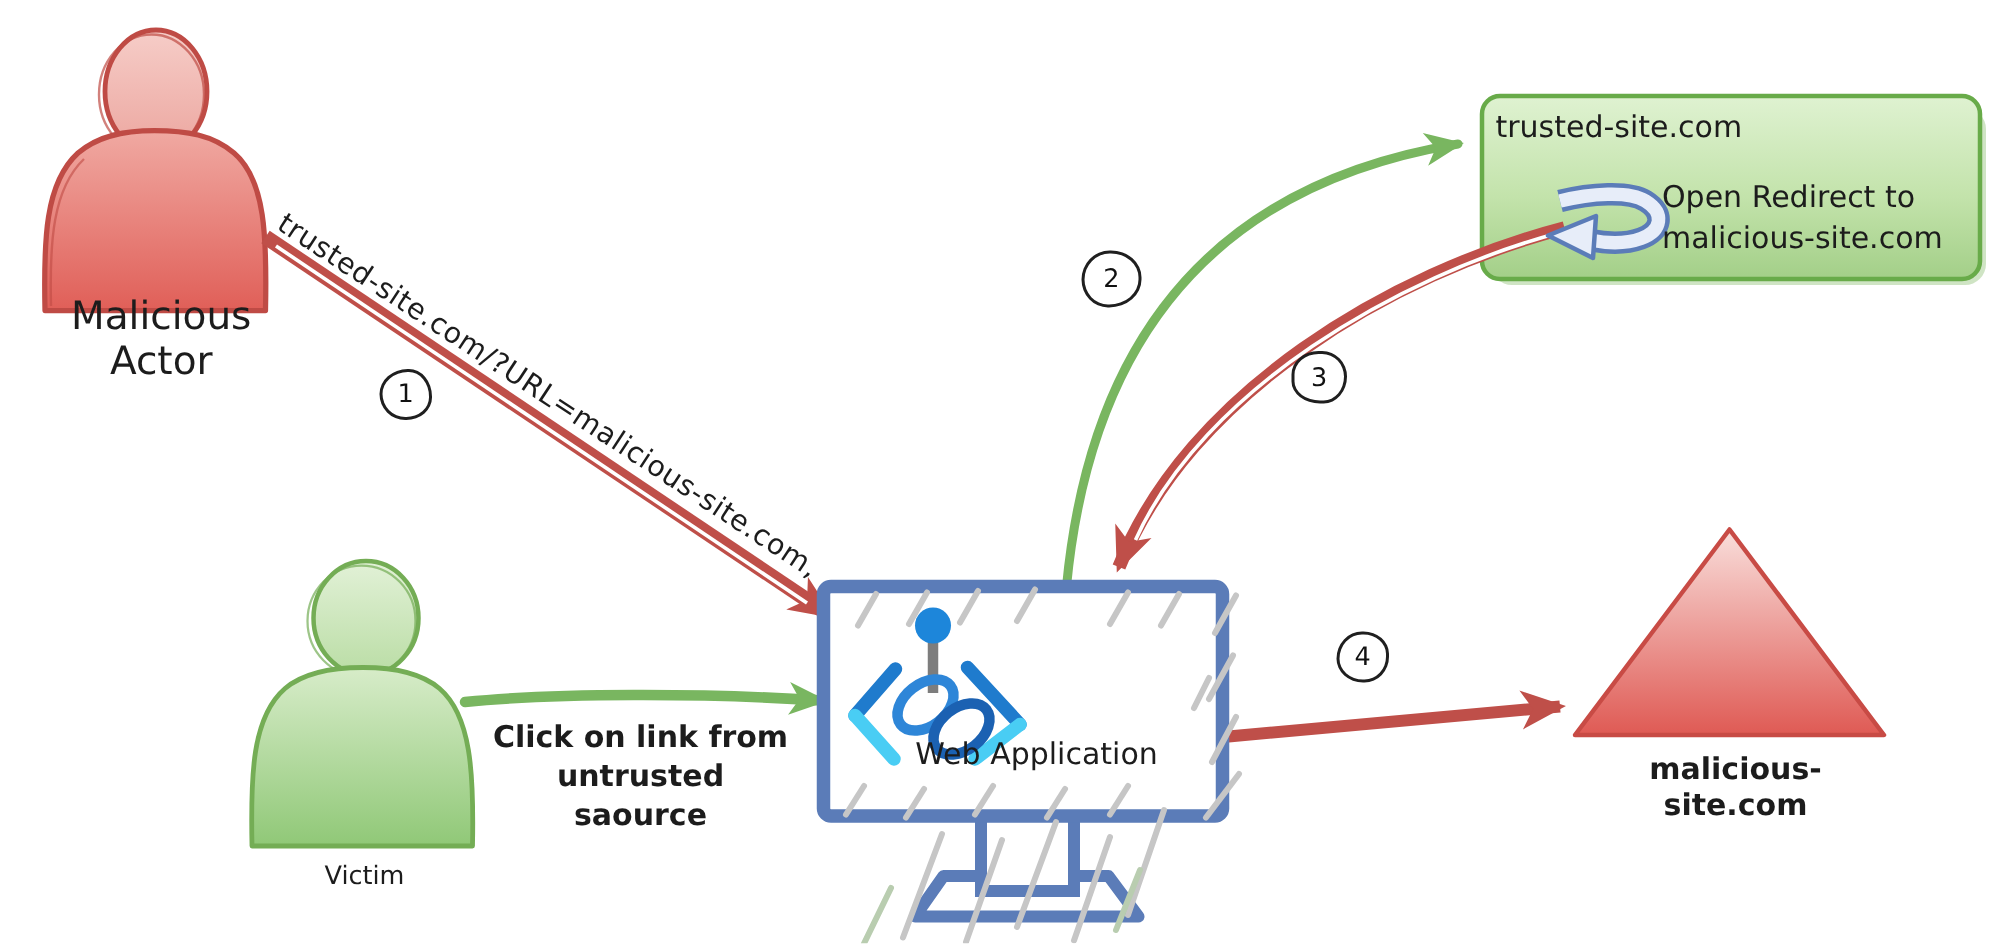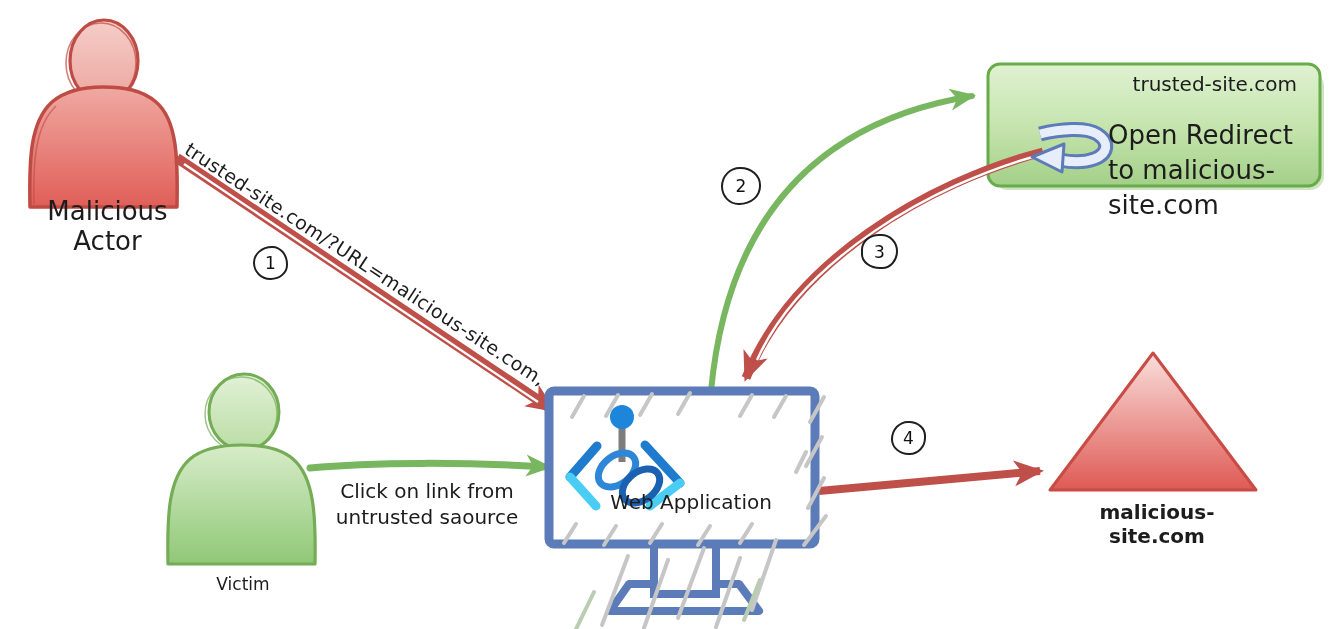--- a/index.html
+++ b/index.html
@@ -6,28 +6,28 @@
   .canvas{
     position:relative;width:1335px;height:629px;overflow:hidden;background:#ffffff;
     font-family:"DejaVu Sans","Liberation Sans",sans-serif;color:#1c1c1c;
   }
   .layer{position:absolute;left:0;top:0;width:1335px;height:629px;}
   .lbl{position:absolute;color:#1c1c1c;white-space:normal;}
   .lbl.center{text-align:center;}
   .lbl-malicious-actor{left:15px;top:196px;width:185px;font-size:26px;}
   .lbl-victim{left:187px;top:574px;width:112px;font-size:17px;}
   .lbl-web-application{left:601px;top:490px;width:180px;font-size:20px;}
-  .lbl-trusted-title{left:997px;top:72px;width:300px;font-size:20px;white-space:nowrap;text-align:right;}
-  .lbl-open-redirect{left:1108px;top:118px;width:200px;font-size:26px;line-height:1.35;}
+  .lbl-trusted-title{left:997px;top:72px;width:300px;font-size:20px;white-space:nowrap;}
+  .lbl-open-redirect{left:1108px;top:118px;width:200px;font-size:20px;line-height:1.35;}
   .lbl-malicious-site{left:1058px;top:500px;width:198px;font-size:20px;font-weight:bold;}
   .lbl-arrow1{
     left:193px;top:138px;font-size:19px;letter-spacing:.4px;white-space:nowrap;
     transform:rotate(33.2deg);transform-origin:left top;
   }
-  .lbl-click{left:327px;top:478px;width:200px;font-size:20px;line-height:1.3;}
+  .lbl-click{left:327px;top:478px;width:200px;font-size:20px;line-height:1.3;font-weight:bold;}
   .step{
     position:absolute;display:flex;align-items:center;justify-content:center;
     border:2.5px solid #1f1f1f;background:#ffffff;font-size:17px;color:#111;
   }
   .step-1{left:253px;top:246px;width:31px;height:30px;border-radius:55% 45% 50% 50% / 50% 55% 45% 52%;}
   .step-2{left:721px;top:167px;width:36px;height:34px;border-radius:48% 52% 55% 45% / 52% 48% 50% 50%;}
   .step-3{left:861px;top:234px;width:33px;height:31px;border-radius:52% 48% 45% 55% / 48% 52% 55% 45%;}
   .step-4{left:891px;top:421px;width:31px;height:30px;border-radius:50% 50% 48% 52% / 55% 45% 52% 48%;}
 </style>
 </head>

